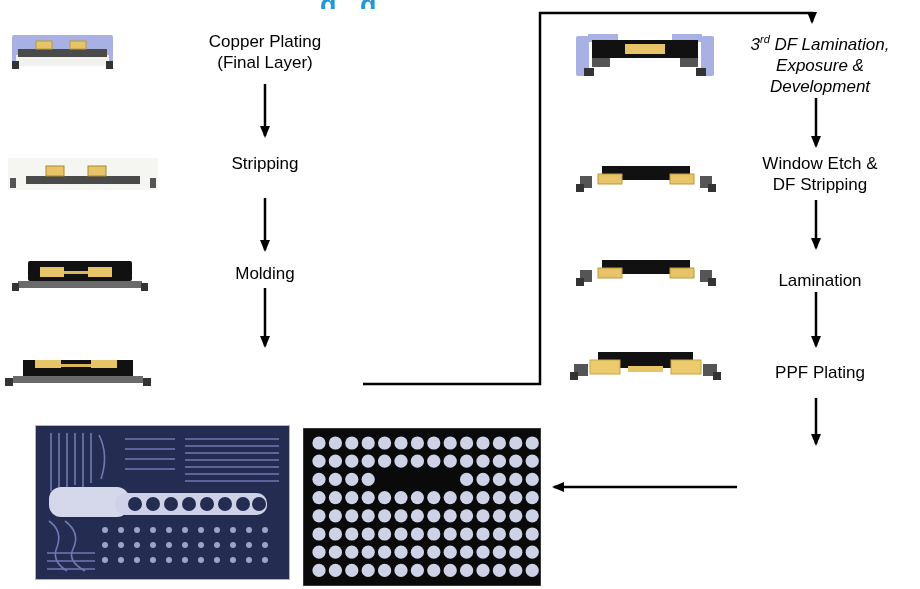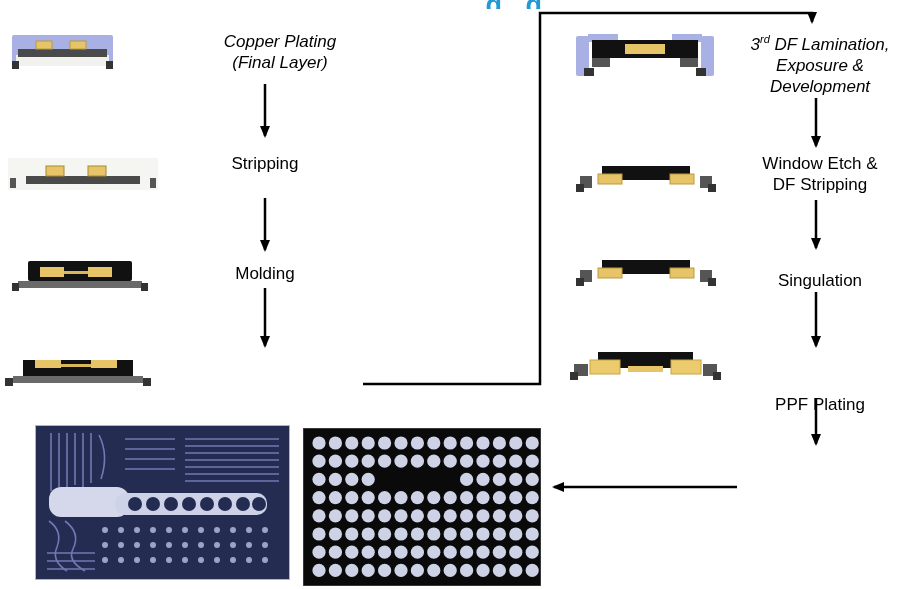--- a/index.html
+++ b/index.html
@@ -4,21 +4,21 @@
 <style>
   html,body{margin:0;padding:0;background:#ffffff;}
   #canvas{
     position:relative;width:920px;height:589px;background:#ffffff;
     font-family:"Liberation Sans",sans-serif;color:#000;overflow:hidden;
   }
   .abs{position:absolute;}
   .label{font-size:17px;line-height:21px;text-align:center;color:#000;}
   .label sup{font-size:11px;}
   #arrow-layer{position:absolute;left:0;top:0;width:920px;height:589px;pointer-events:none;}
-  .title-clip{position:absolute;left:320px;top:0;width:230px;height:9px;overflow:hidden;text-align:right;}
+  .title-clip{position:absolute;left:320px;top:0;width:230px;height:9px;overflow:hidden;text-align:left;}
   .title-clip span{display:inline-block;margin-top:-26px;color:#1f9ad6;font-weight:bold;font-size:27px;letter-spacing:8px;}
   .photo-frame{position:absolute;}
 </style>
 </head>
 <body>
 
 <div id="canvas">
 
   <div class="title-clip">
     <span>g g</span>
@@ -133,44 +133,44 @@
       <rect x="22" y="18" width="30" height="14" fill="#eccb6e" stroke="#c9a53e" stroke-width="1"></rect>
       <rect x="103" y="18" width="30" height="14" fill="#eccb6e" stroke="#c9a53e" stroke-width="1"></rect>
       <rect x="60" y="24" width="35" height="6" fill="#e7c468"></rect>
       <rect x="6" y="22" width="14" height="12" fill="#555"></rect>
       <rect x="135" y="22" width="14" height="12" fill="#555"></rect>
       <rect x="2" y="30" width="8" height="8" fill="#333"></rect>
       <rect x="145" y="30" width="8" height="8" fill="#333"></rect>
     </svg>
   </div>
 
-  <div class="abs label" style="left:200px;top:31px;width:160px;font-style:italic;">
+  <div class="abs label" style="left:185px;top:31px;width:160px;">
     <div>Copper Plating</div>
     <div>(Final Layer)</div>
   </div>
   <div class="abs label" style="left:185px;top:153px;width:160px;">
     <div>Stripping</div>
   </div>
   <div class="abs label" style="left:185px;top:263px;width:160px;text-align:center;">
     <div>Molding</div>
   </div>
 
   <div class="abs label" style="left:725px;top:29px;width:190px;font-style:italic;">
     <div><span>3</span><sup>rd</sup><span> DF Lamination,</span></div>
     <div>Exposure &amp;</div>
     <div>Development</div>
   </div>
   <div class="abs label" style="left:730px;top:153px;width:180px;">
     <div>Window Etch &amp;</div>
     <div>DF Stripping</div>
   </div>
   <div class="abs label" style="left:740px;top:270px;width:160px;">
-    <div>Singulation</div>
-  </div>
-  <div class="abs label" style="left:740px;top:362px;width:160px;margin-top:32px;">
+    <div>Lamination</div>
+  </div>
+  <div class="abs label" style="left:740px;top:362px;width:160px;">
     <div>PPF Plating</div>
   </div>
 
   <div class="photo-frame" style="left:35px;top:425px;">
     <svg width="255" height="155" viewBox="0 0 255 155">
       <rect x="0" y="0" width="255" height="155" fill="#252c52" stroke="#aeb3cf" stroke-width="2"></rect>
 
       <g stroke="#7079b5" stroke-width="1.6" fill="none">
         <line x1="16" y1="8" x2="16" y2="66"></line>
           <line x1="24" y1="8" x2="24" y2="62"></line>

